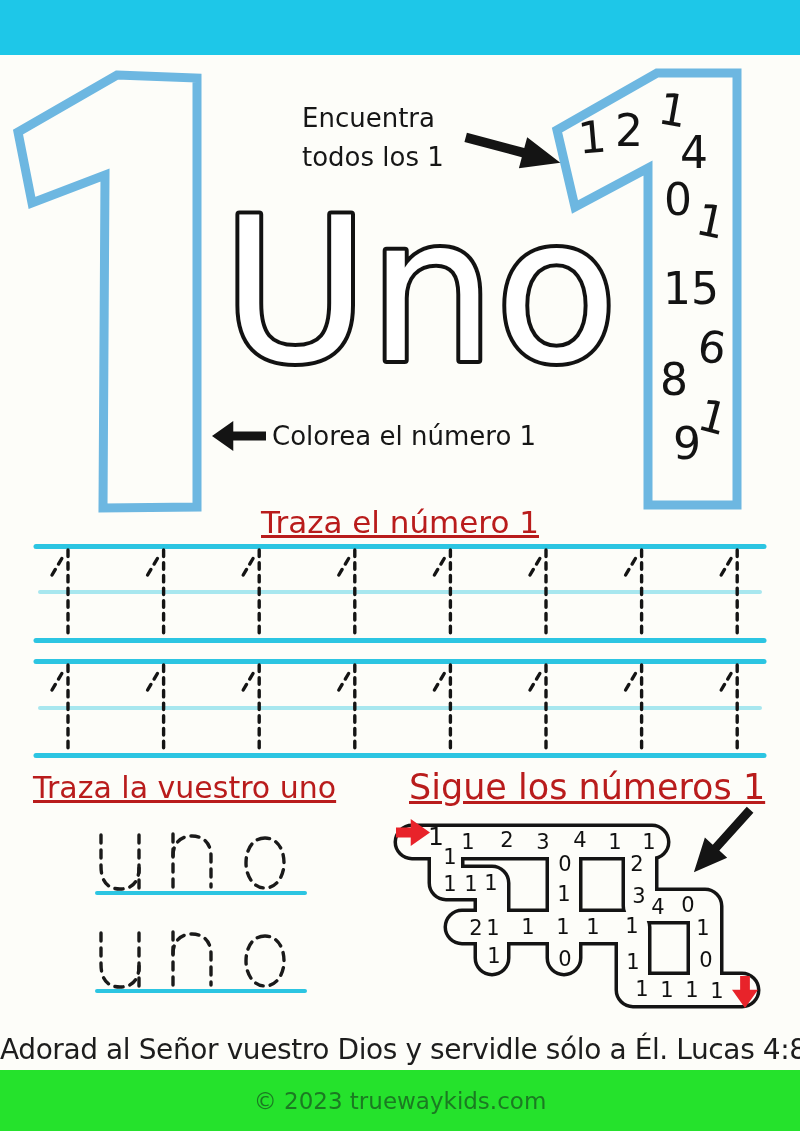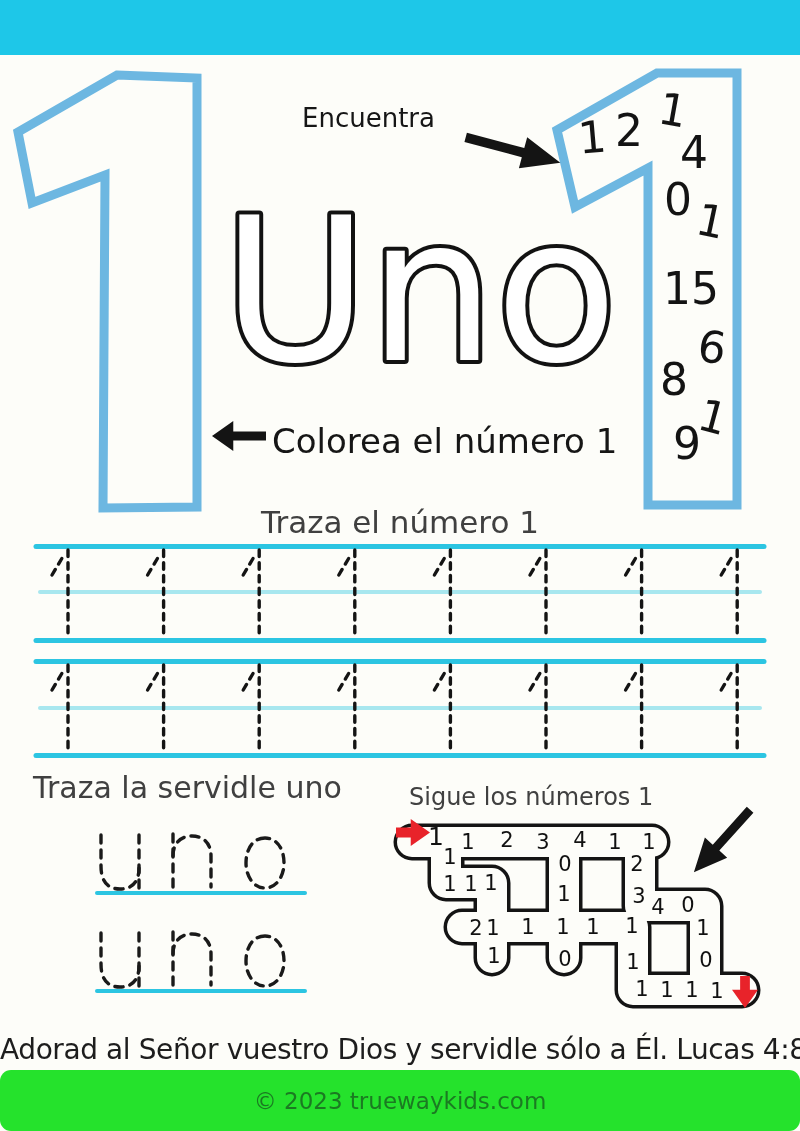--- a/index.html
+++ b/index.html
@@ -7,41 +7,41 @@
         font-family:"DejaVu Sans",sans-serif;color:#161616;margin:0 auto;}
   .topbar{position:absolute;left:0;top:0;width:800px;height:55px;background:#1ec7e8;}
   .big1{position:absolute;overflow:visible;}
   .big1 polygon{fill:#fdfdf9;stroke:#6db7e1;stroke-width:9;stroke-linejoin:miter;}
   .find-instr{position:absolute;left:302px;top:99px;font-size:26px;line-height:39px;
               color:#161616;white-space:nowrap;}
   .find-num{position:absolute;font-size:44px;color:#131313;transform:translate(-50%,-50%);}
   .uno-svg{position:absolute;left:205px;top:170px;overflow:visible;}
   .uno-text{font-family:"DejaVu Sans",sans-serif;font-size:200px;fill:#ffffff;stroke:#121212;
             stroke-width:8;paint-order:stroke;stroke-linejoin:round;}
-  .colorea-label{position:absolute;left:272px;top:421px;font-size:34px;white-space:nowrap;}
-  .heading{position:absolute;font-size:31px;white-space:nowrap;color:#404040;}
+  .colorea-label{position:absolute;left:272px;top:421px;font-size:26px;white-space:nowrap;}
+  .heading{position:absolute;font-size:31px;white-space:nowrap;color:#b91c1c;text-decoration:underline;}
   #trace-heading{left:0;top:504px;width:800px;text-align:center;}
   #word-heading{left:33px;top:770px;font-size:30px;}
-  #maze-heading{left:409px;top:767px;font-size:24px;margin-top:16px;}
+  #maze-heading{left:409px;top:767px;font-size:35px;}
   #trace-svg{position:absolute;left:0;top:0;}
   .traceline-thick{stroke:#2cc5e2;stroke-width:5;stroke-linecap:round;fill:none;}
   .traceline-light{stroke:#a8e7ef;stroke-width:4;stroke-linecap:round;fill:none;}
   .dashnum{stroke:#141414;stroke-width:3.4;stroke-dasharray:6.5 6.2;stroke-linecap:round;fill:none;}
   .word-letter{position:absolute;overflow:visible;}
   .dashletter{stroke:#1a1a1a;stroke-width:3.4;stroke-dasharray:8 7;stroke-linecap:round;fill:none;}
   .word-underline{position:absolute;height:4px;background:#2cc5e2;border-radius:2px;}
   #maze-svg{position:absolute;left:395px;top:810px;overflow:visible;}
   .corridor-black{fill:none;stroke:#141414;stroke-width:37;stroke-linecap:round;stroke-linejoin:round;}
   .corridor-white{fill:none;stroke:#fdfdf9;stroke-width:30;stroke-linecap:round;stroke-linejoin:round;}
   .maze-num{position:absolute;font-size:21px;color:#111;transform:translate(-50%,-50%);white-space:nowrap;}
   .arrow{position:absolute;overflow:visible;}
   .verse{position:absolute;left:0;top:1033px;width:800px;text-align:center;font-size:28px;
          letter-spacing:-0.4px;color:#1d1d1d;white-space:nowrap;}
   .greenbar{position:absolute;left:0;top:1070px;width:800px;height:61px;background:#25e22c;
-            display:flex;align-items:center;justify-content:center;border-radius:11px;}
+            display:flex;align-items:center;justify-content:center;}
   .greenbar span{color:#1b7a22;font-size:23px;}
 </style>
 </head>
 <body>
 
 <div id="page">
 
   <div class="topbar"></div>
 
   <svg class="big1" style="left:8px;top:63px;" width="200" height="455">
@@ -61,20 +61,21 @@
       <span class="find-num" style="left: 677px; top: 288px; transform: translate(-50%, -50%) rotate(0deg);">1</span>
       <span class="find-num" style="left: 705px; top: 288px; transform: translate(-50%, -50%) rotate(0deg);">5</span>
       <span class="find-num" style="left: 712px; top: 347px; transform: translate(-50%, -50%) rotate(8deg);">6</span>
       <span class="find-num" style="left: 674px; top: 379px; transform: translate(-50%, -50%) rotate(0deg);">8</span>
       <span class="find-num" style="left: 713px; top: 417px; transform: translate(-50%, -50%) rotate(15deg);">1</span>
       <span class="find-num" style="left: 687px; top: 443px; transform: translate(-50%, -50%) rotate(0deg);">9</span>
     </div>
 
   <div class="find-instr">
     <div>Encuentra</div>
+    <div>todos los 1</div>
   </div>
   <svg class="arrow" style="left:464px;top:134px;transform:rotate(15deg);" width="98" height="32" viewBox="0 0 66 27" preserveAspectRatio="none">
     <polygon points="0,9.5 40,9.5 40,0 66,13.5 40,27 40,17.5 0,17.5" fill="#141414"></polygon>
   </svg>
 
   <svg class="uno-svg" width="430" height="230">
     <text class="uno-text" x="17" y="190">Uno</text>
   </svg>
 
   <svg class="arrow" style="left:212px;top:421px;transform:rotate(180deg);" width="54" height="30" viewBox="0 0 66 27" preserveAspectRatio="none">
@@ -117,21 +118,21 @@
       <line x1="450.4" y1="665" x2="450.4" y2="752" class="dashnum"></line>
       <line x1="434.4" y1="690" x2="446.9" y2="669" class="dashnum"></line>
       <line x1="546" y1="665" x2="546" y2="752" class="dashnum"></line>
       <line x1="530" y1="690" x2="542.5" y2="669" class="dashnum"></line>
       <line x1="641.5999999999999" y1="665" x2="641.5999999999999" y2="752" class="dashnum"></line>
       <line x1="625.5999999999999" y1="690" x2="638.0999999999999" y2="669" class="dashnum"></line>
       <line x1="737.1999999999999" y1="665" x2="737.1999999999999" y2="752" class="dashnum"></line>
       <line x1="721.1999999999999" y1="690" x2="733.6999999999999" y2="669" class="dashnum"></line>
     </svg>
 
-  <div class="heading" id="word-heading">Traza la servidle uno</div>
+  <div class="heading" id="word-heading">Traza la vuestro uno</div>
   <div class="heading" id="maze-heading">Sigue los números 1</div>
 
   <svg id="maze-svg" width="370" height="215">
     <path class="corridor-black" d="M17,32 H257 M51,32 V73 M51,73 H97 M97,73 V148 M67,117 H238 M169,32 V148 M245,32 V96 M245,96 H310 M310,96 V180 M238,117 V180 M238,180 H347"></path>
     <path class="corridor-white" d="M17,32 H257 M51,32 V73 M51,73 H97 M97,73 V148 M67,117 H238 M169,32 V148 M245,32 V96 M245,96 H310 M310,96 V180 M238,117 V180 M238,180 H347"></path>
   </svg>
   <div id="maze-numbers">
       <span class="maze-num" style="left: 436px; top: 836px; font-size: 25px; transform: translate(-50%, -50%) rotate(0deg);">1</span>
       <span class="maze-num" style="left: 468px; top: 842px; transform: translate(-50%, -50%) rotate(0deg);">1</span>
       <span class="maze-num" style="left: 507px; top: 840px; transform: translate(-50%, -50%) rotate(0deg);">2</span>

